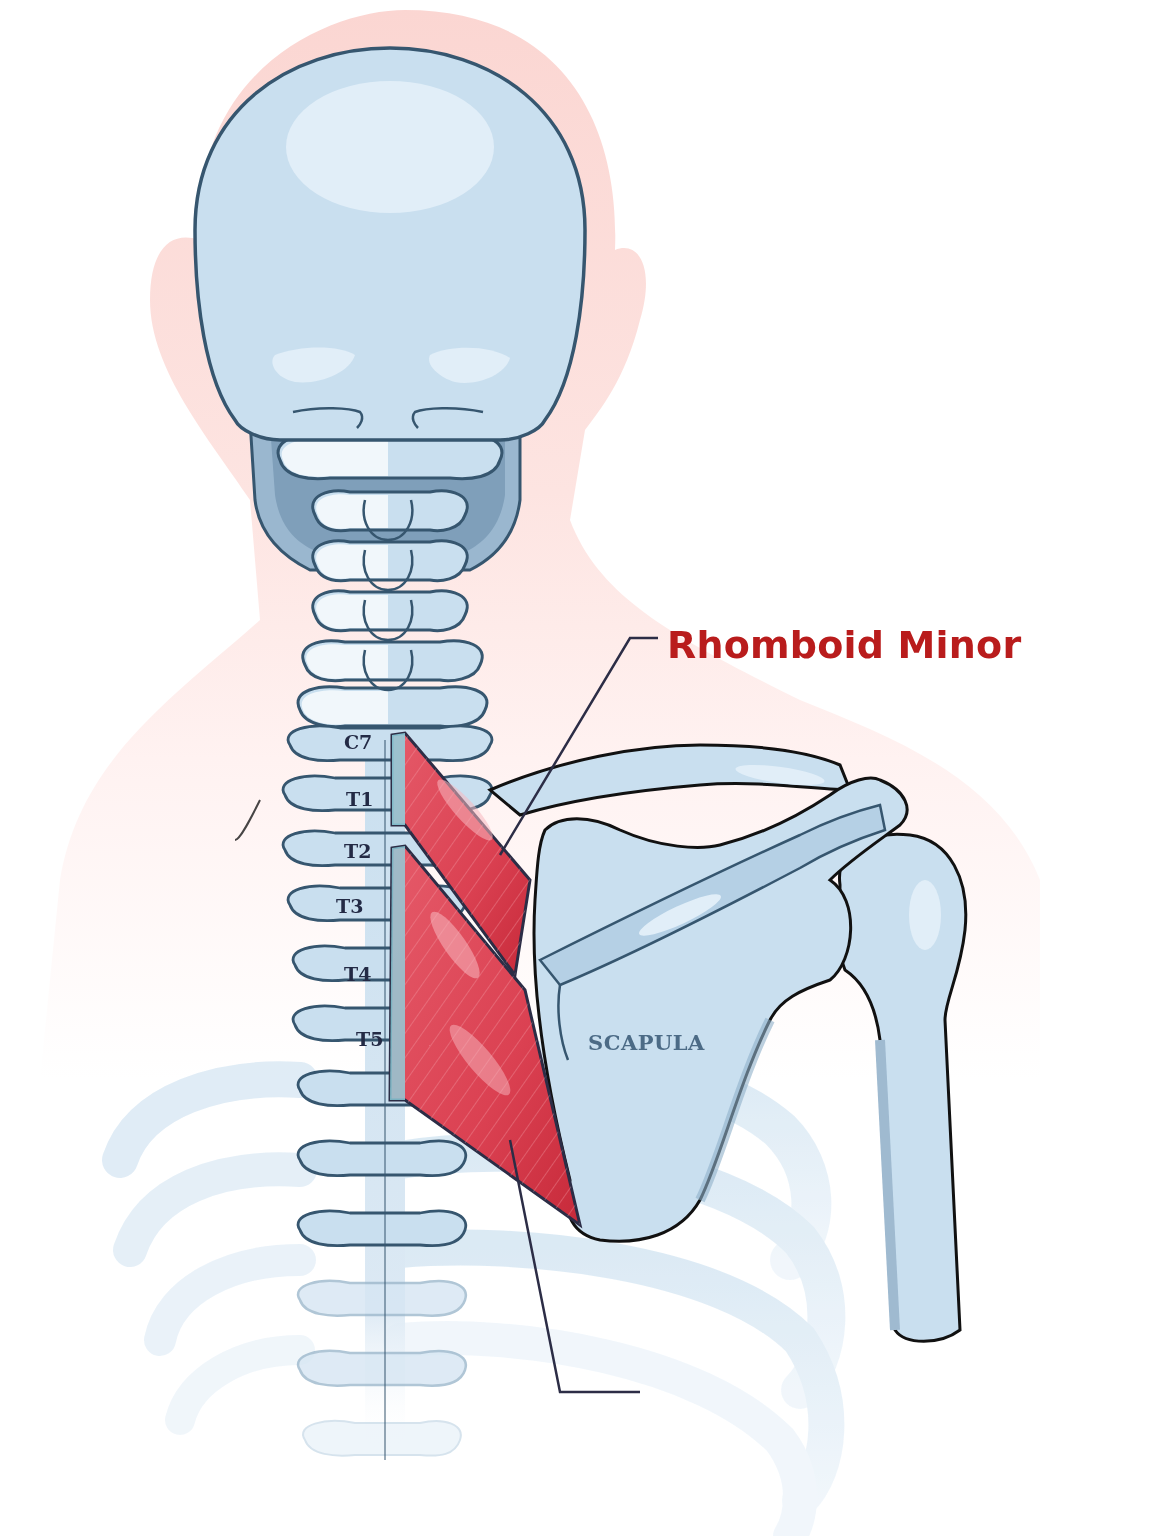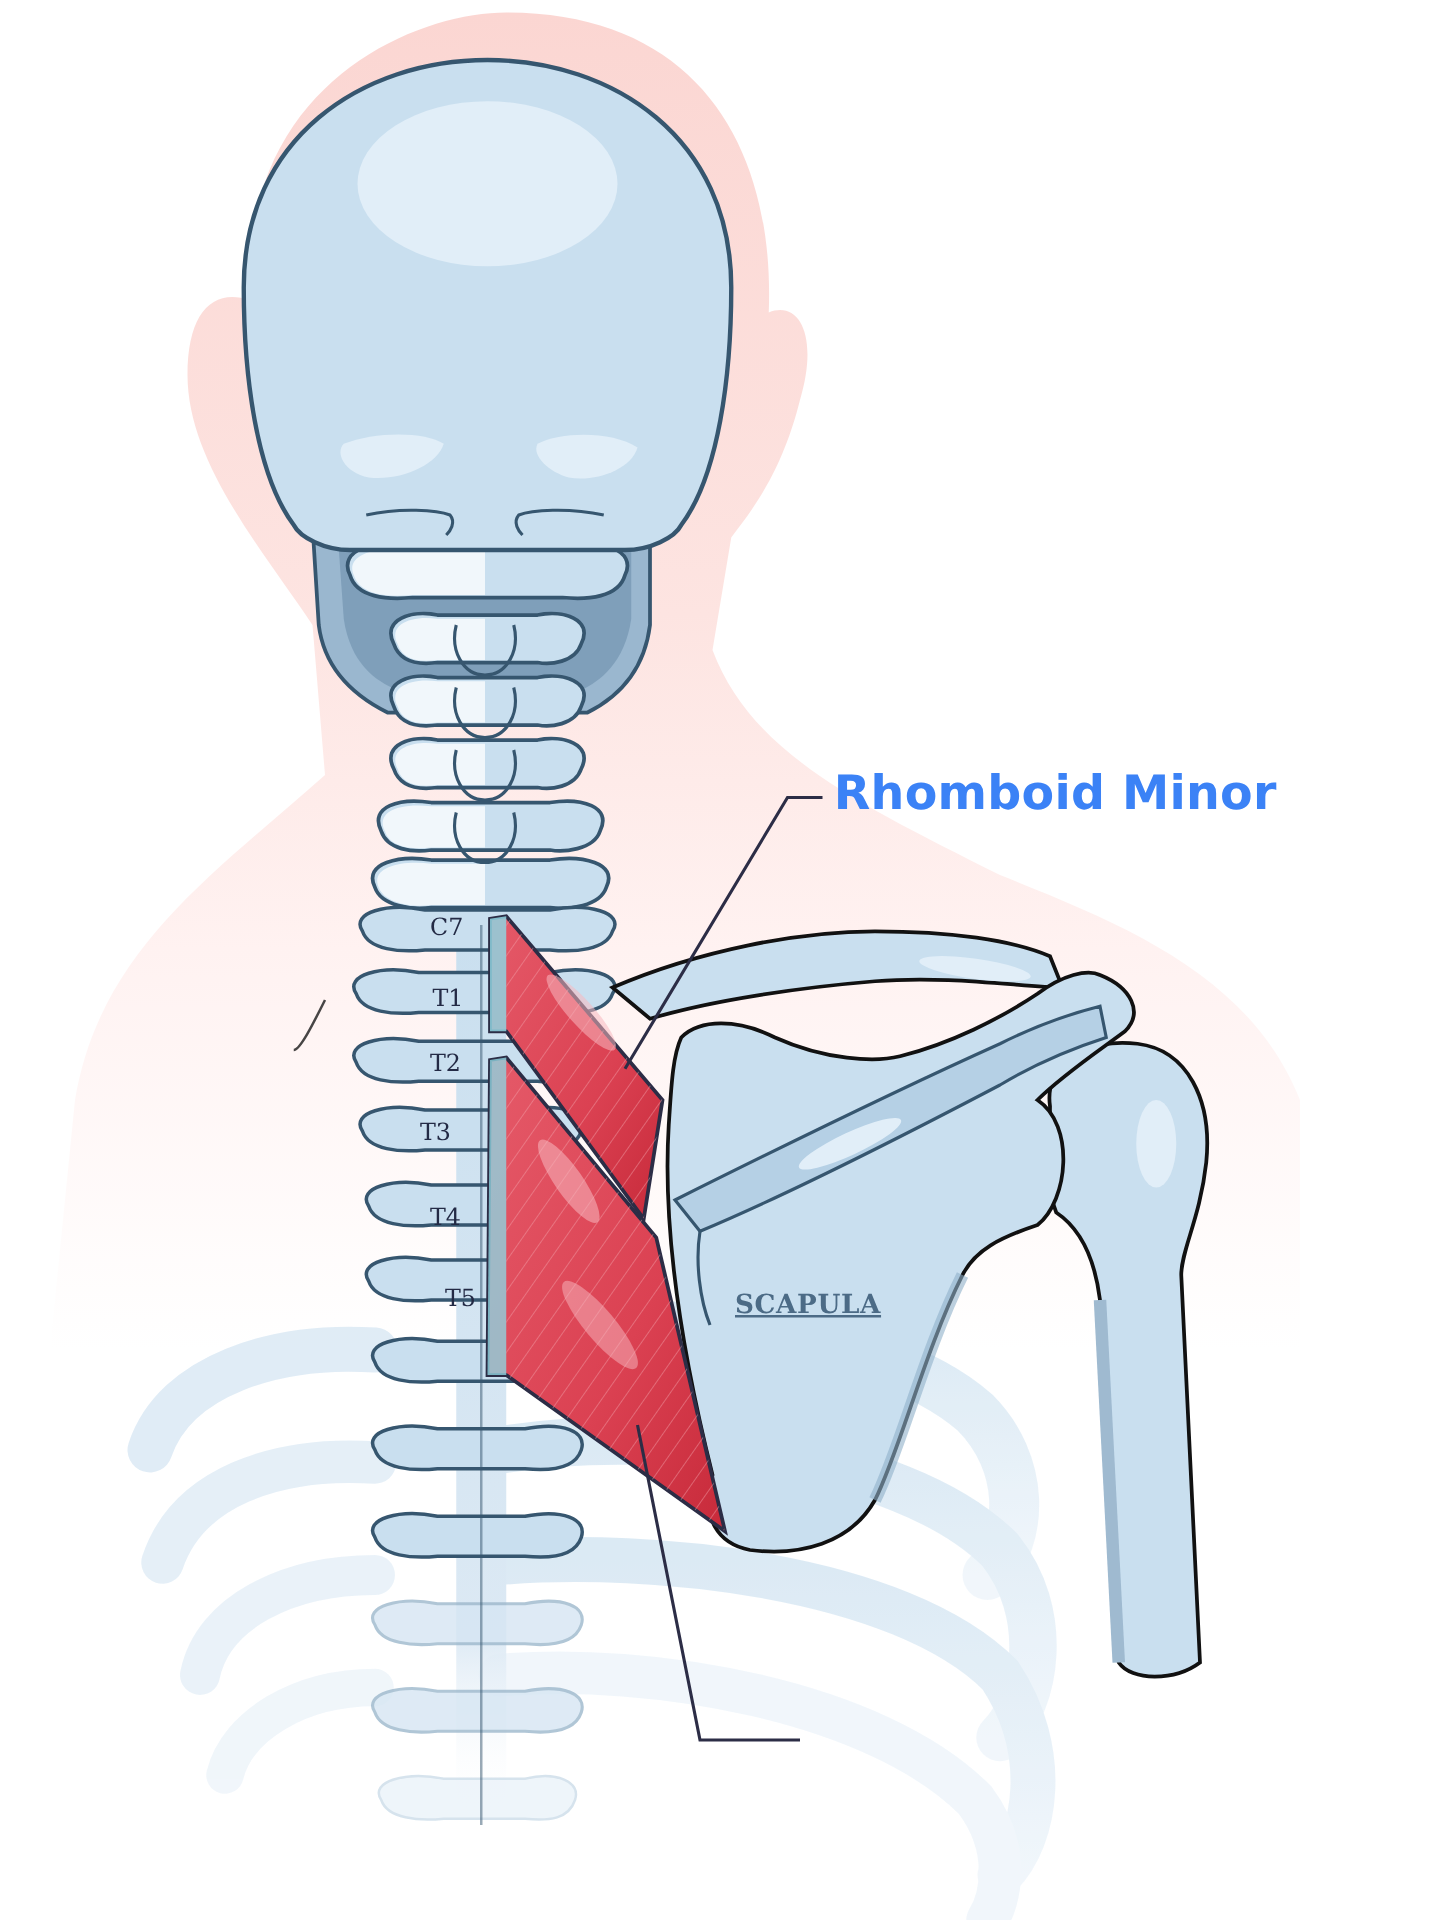--- a/index.html
+++ b/index.html
@@ -3,41 +3,41 @@
 <meta charset="utf-8">
 <style>
   html, body { margin: 0; padding: 0; background: #ffffff; }
   body { width: 1152px; height: 1536px; position: relative; overflow: hidden; }
   #stage { position: absolute; left: 0; top: 0; width: 1152px; height: 1536px; }
   .callout-label {
     position: absolute;
     font-family: "DejaVu Sans", sans-serif;
     font-weight: bold;
     font-size: 38px;
-    color: #3b82f6;
+    color: #b91c1c;
     white-space: nowrap;
     letter-spacing: 0.2px;
+    margin-top: 11px;
   }
   .vert-label {
     position: absolute;
     font-family: "DejaVu Serif", serif;
-    font-weight: normal;
+    font-weight: bold;
     font-size: 19px;
     color: #232a45;
     white-space: nowrap;
   }
   .bone-label {
     position: absolute;
     font-family: "DejaVu Serif", serif;
     font-weight: bold;
     font-size: 21px;
     color: #4c6b86;
     letter-spacing: 0.5px;
     white-space: nowrap;
-    text-decoration: underline;
   }
 </style>
 </head>
 <body>
 
 <div id="stage">
   <svg width="1152" height="1536" viewBox="0 0 1152 1536" xmlns="http://www.w3.org/2000/svg">
     <defs>
       <linearGradient id="skinFade" x1="0" y1="0" x2="0" y2="1">
         <stop offset="0" stop-color="#fbd6d2"></stop>

